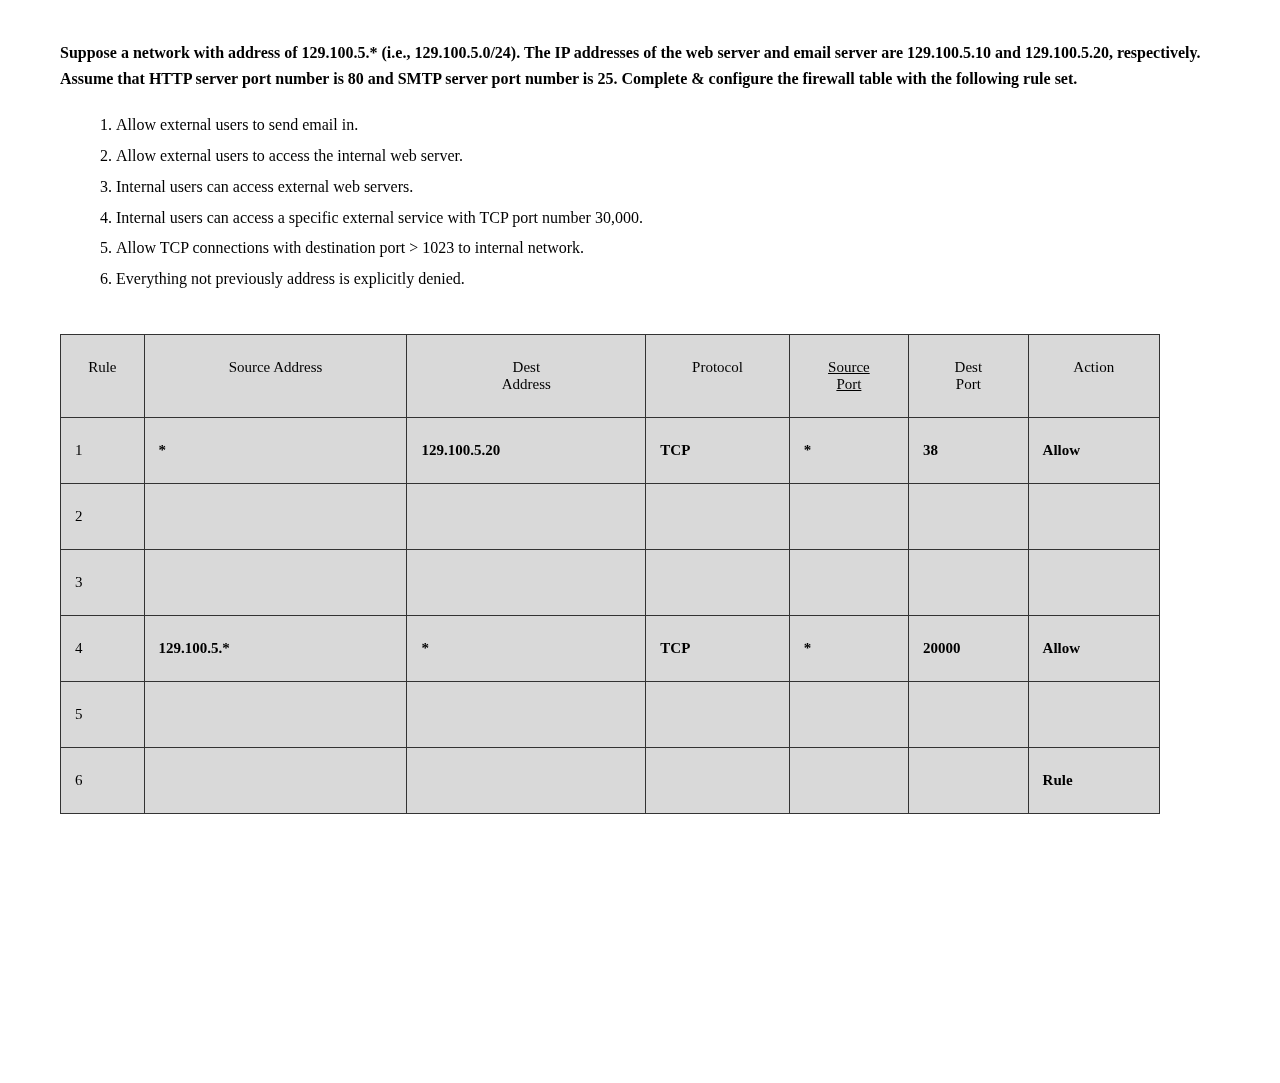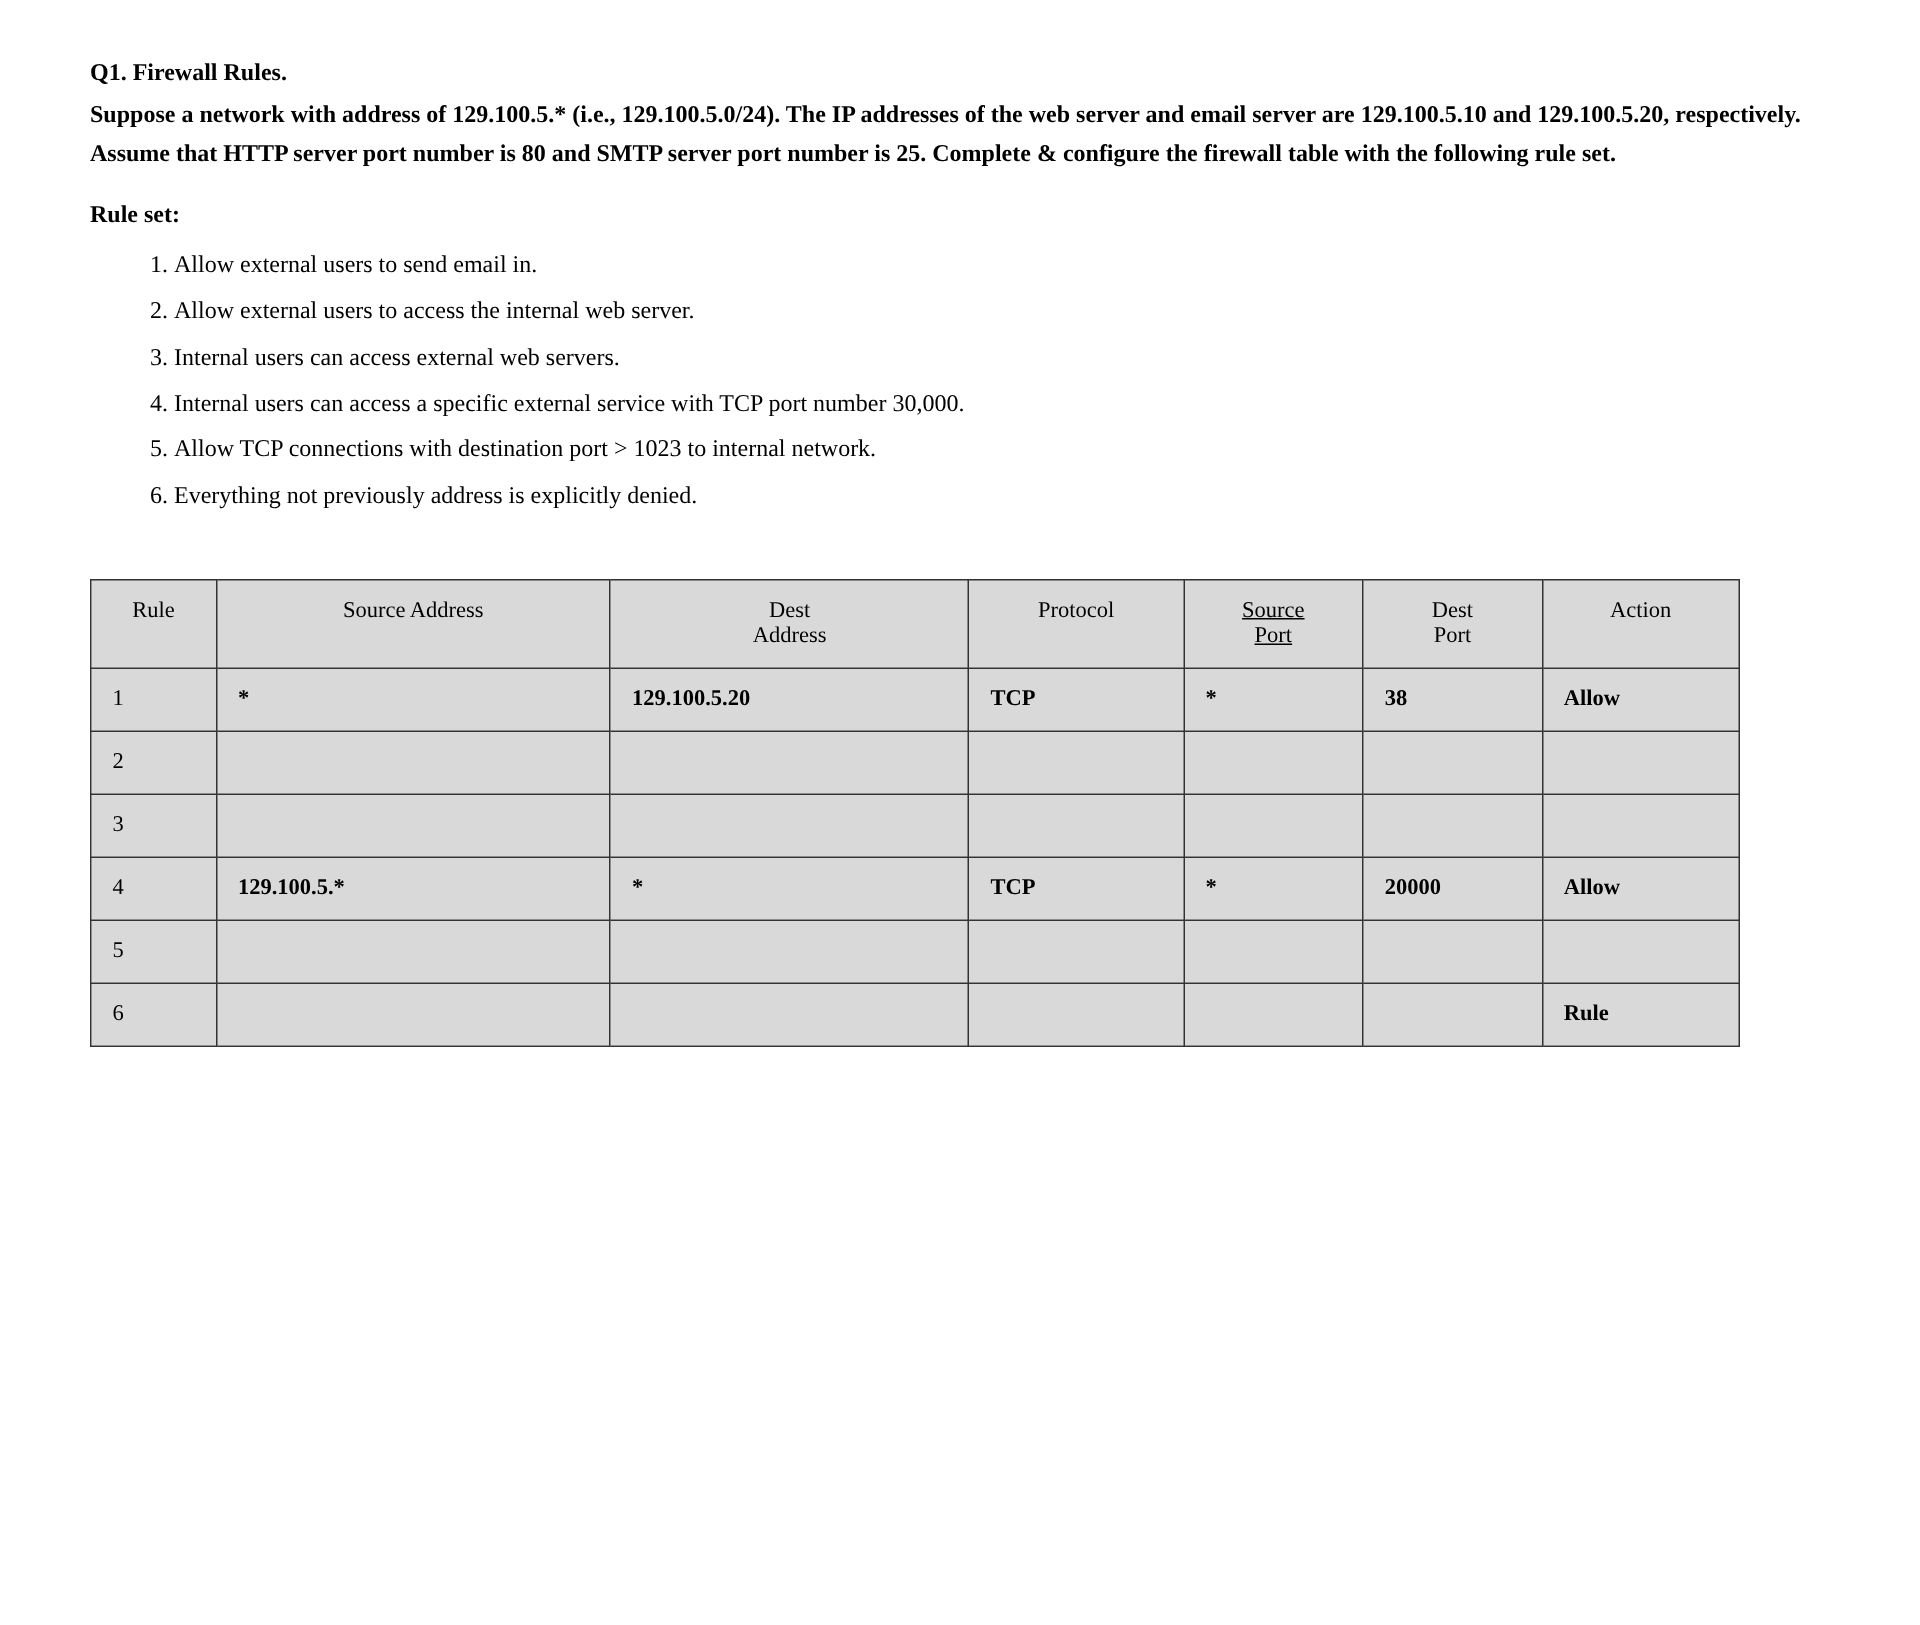--- a/index.html
+++ b/index.html
@@ -52,21 +52,21 @@
     }
 
     table {
       border-collapse: collapse;
       width: 100%;
       max-width: 1100px;
     }
 
     th, td {
       border: 1px solid #333;
-      padding: 12px 14px;
+      padding: 24px 14px;
       vertical-align: middle;
       background-color: #d9d9d9;
       font-size: 15px;
     }
 
     th {
       font-weight: normal;
       vertical-align: top;
     }
 
@@ -79,26 +79,24 @@
     .col-dest-addr { width: 200px; }
     .col-protocol { width: 120px; }
     .col-src-port { width: 100px; text-decoration: underline; }
     .col-dest-port { width: 100px; }
     .col-action { width: 110px; }
   </style>
 </head>
 <body>
 
 <div class="question-block">
-  <p class="question-title">Q1. Firewall Rules.</p>
   <p class="question-body">
     <span>Suppose a network with address of 129.100.5.* (i.e., 129.100.5.0/24). The IP addresses of the web server and email server are 129.100.5.10 and 129.100.5.20, respectively.  Assume that HTTP server port number is 80 and SMTP server port number is 25.</span><strong> Complete &amp; configure the firewall table with the following rule set.</strong>
   </p>
 
-  <p class="rule-set-title">Rule set:</p>
   <ol class="rule-set-list">
     <li><span>Allow external users to send email in.</span></li>
     <li><span>Allow external users to access the internal web server.</span></li>
     <li><span>Internal users can access external web servers.</span></li>
     <li><span>Internal users can access a specific external service with TCP port number 30,000.</span></li>
     <li><span>Allow TCP connections with destination port &gt; 1023 to internal network.</span></li>
     <li><span>Everything not previously address is explicitly denied.</span></li>
   </ol>
 </div>
 

